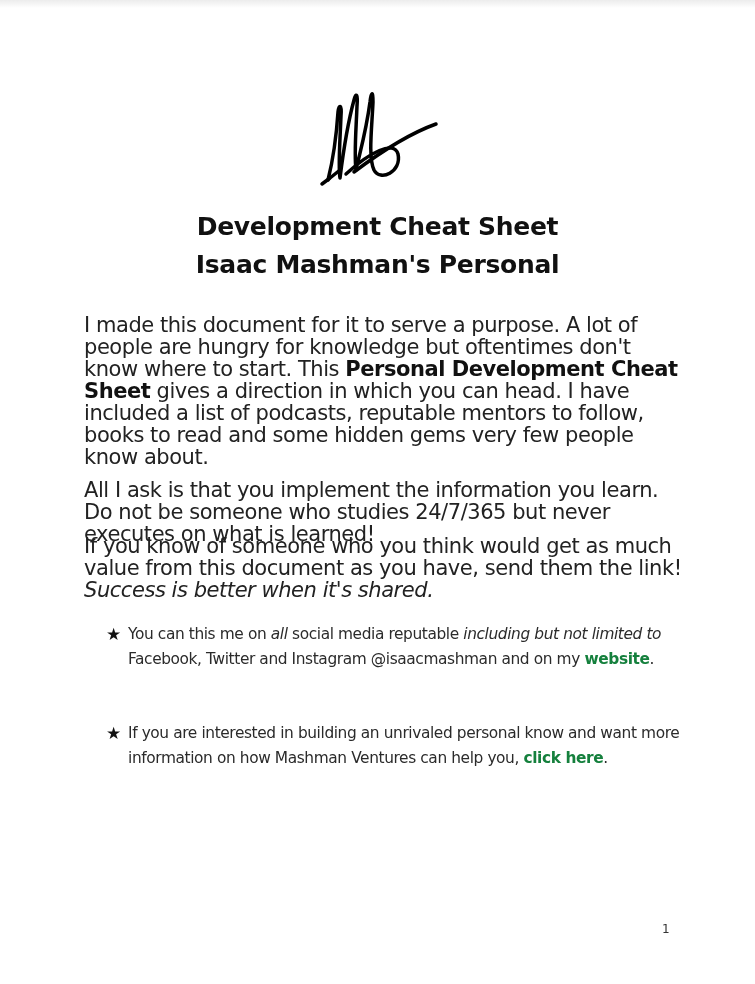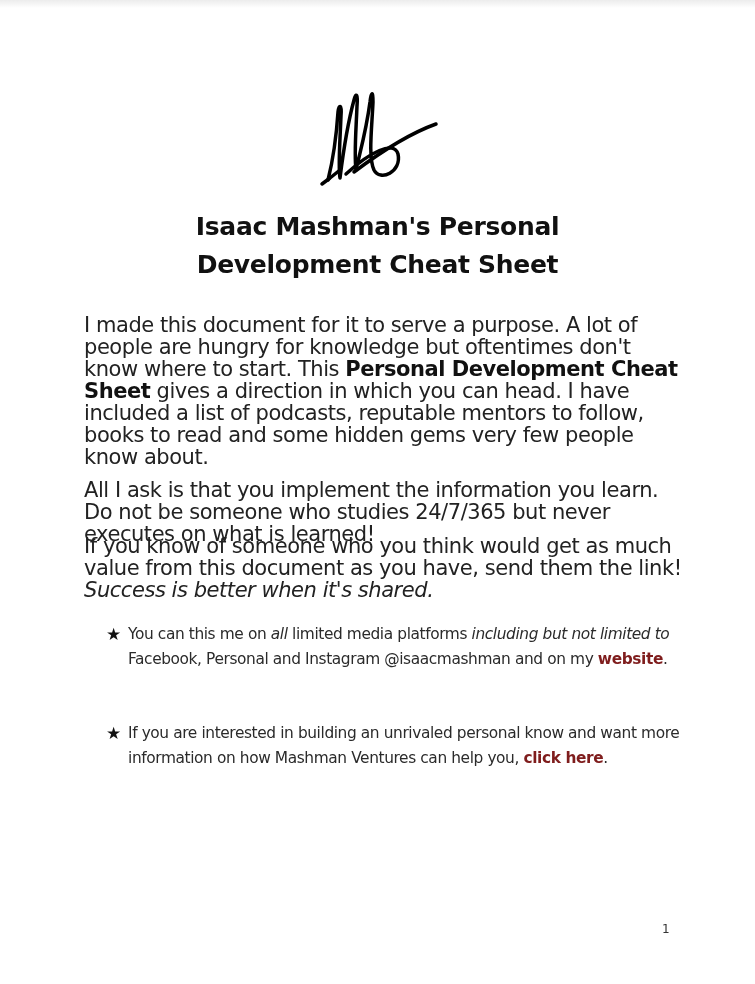--- a/index.html
+++ b/index.html
@@ -14,52 +14,52 @@
   .para { position: absolute; left: 84px; width: 600px; font-size: 21px; line-height: 22px;
           letter-spacing: -0.45px; color: #222; }
   .p1 { top: 314px; }
   .p2 { top: 479px; }
   .p3 { top: 535px; }
   .bullet { position: absolute; left: 106px; width: 580px; font-size: 15.4px; line-height: 24.5px;
             letter-spacing: -0.4px; color: #2b2b2b; padding-left: 22px; }
   .bullet .star { position: absolute; left: 0; top: 0; color: #111; font-size: 17px; }
   .b1 { top: 622px; }
   .b2 { top: 721px; }
-  .link { color: #7f1d1d; font-weight: bold; text-decoration: none; }
+  .link { color: #15803d; font-weight: bold; text-decoration: none; }
   b { font-weight: bold; color: #111; }
   i { font-style: italic; }
   .pagenum { position: absolute; left: 662px; top: 922px; font-size: 12px; color: #333; }
 </style>
 </head>
 <body>
 
 <div class="topshade"></div>
 
 <div class="signature">
   <svg width="125" height="105" viewBox="0 0 125 105" fill="none" stroke="#000" stroke-width="3.5" stroke-linecap="round" stroke-linejoin="round">
     <path d="M4 102 L12 96 L22 88"></path>
     <path d="M10 98 C14 82 18 60 20 30 C21 22 24 22 23 34 C22 60 20 84 22 96 C24 80 30 40 36 18 C38 10 40 12 39 24 C38 50 36 72 38 88 C42 70 48 50 52 20 C53 10 55 8 55 20 C54 45 50 75 56 88 C62 100 84 90 80 72 C76 58 52 70 28 92"></path>
     <path d="M36 90 C60 72 90 52 118 42"></path>
   </svg>
 </div>
 
 <div class="title">
+  <div>Development Cheat Sheet</div>
   <div>Isaac Mashman's Personal</div>
-  <div>Development Cheat Sheet</div>
 </div>
 
 <div class="para p1"><span>I made this document for it to serve a purpose. A lot of people are hungry for knowledge but oftentimes don't know where to start. This </span><b>Personal Development Cheat Sheet</b><span> gives a direction in which you can head. I have included a list of podcasts, reputable mentors to follow, books to read and some hidden gems very few people know about.</span></div>
 
 <div class="para p2">All I ask is that you implement the information you learn. Do not be someone who studies 24/7/365 but never executes on what is learned!</div>
 
 <div class="para p3"><span>If you know of someone who you think would get as much value from this document as you have, send them the link! </span><i>Success is better when it's shared.</i></div>
 
 <div class="bullet b1">
   <span class="star">★</span>
-  <span>You can this me on </span><i>all</i><span> limited media platforms </span><i>including but not limited to</i><span> Facebook, Personal and Instagram @isaacmashman and on my </span><a class="link" href="#">website</a><span>.</span>
+  <span>You can this me on </span><i>all</i><span> social media reputable </span><i>including but not limited to</i><span> Facebook, Twitter and Instagram @isaacmashman and on my </span><a class="link" href="#">website</a><span>.</span>
 </div>
 
 <div class="bullet b2">
   <span class="star">★</span>
   <span>If you are interested in building an unrivaled personal know and want more information on how Mashman Ventures can help you, </span><a class="link" href="#">click here</a><span>.</span>
 </div>
 
 <div class="pagenum">1</div>
 
 </body></html>

